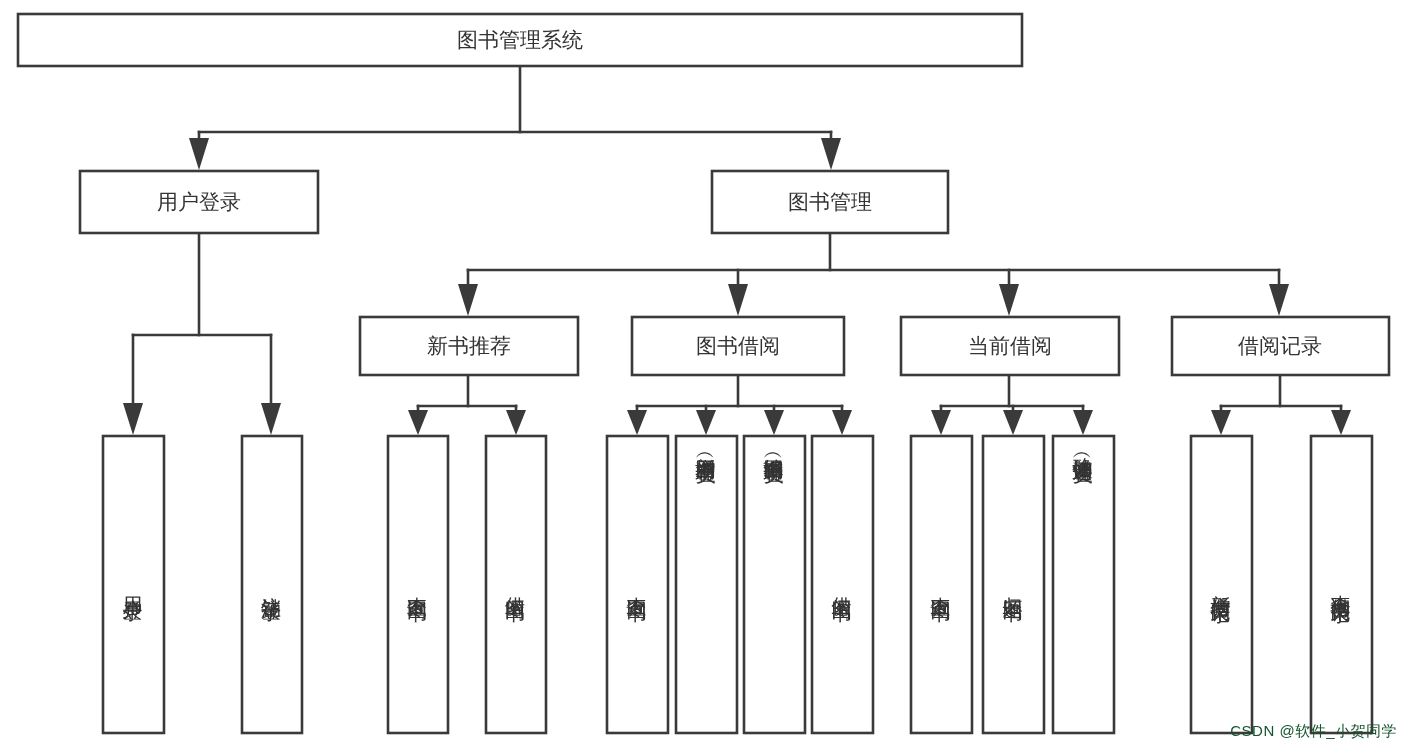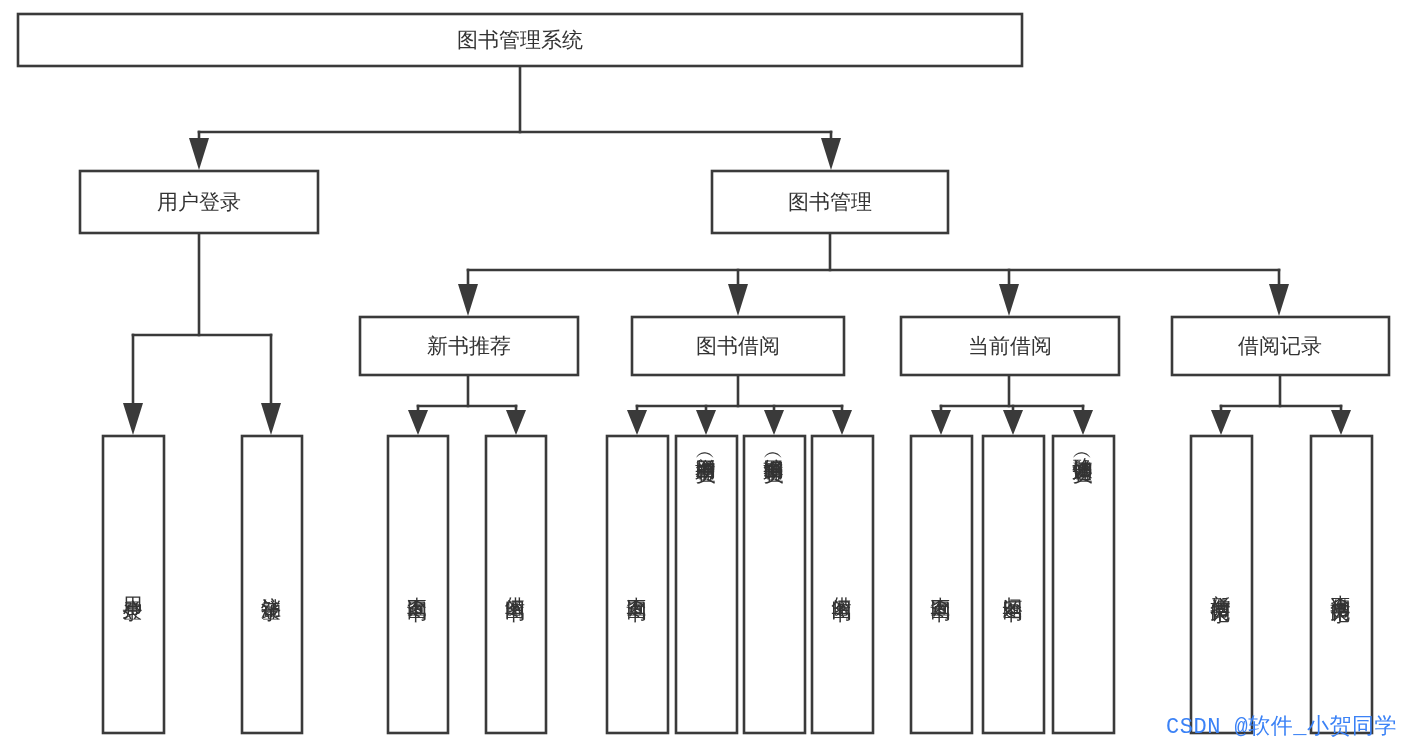--- a/index.html
+++ b/index.html
@@ -53,23 +53,23 @@
     stroke-linecap: square;
   }
   .arrow-head {
     fill: #3a3a3a;
     stroke: none;
   }
   .watermark {
     position: absolute;
     right: 8px;
     bottom: 6px;
-    font-family: Liberation Mono, monospace;
-    font-size: 22px;
-    color: #3b82f6;
+    font-family: Liberation Sans, sans-serif;
+    font-size: 15px;
+    color: #14532d;
     white-space: nowrap;
     letter-spacing: 0.5px;
   }
 </style>
 </head>
 <body>
 
 <div id="diagram-root">
 
   <svg class="diagram-svg" viewBox="0 0 1405 747" xmlns="http://www.w3.org/2000/svg">

